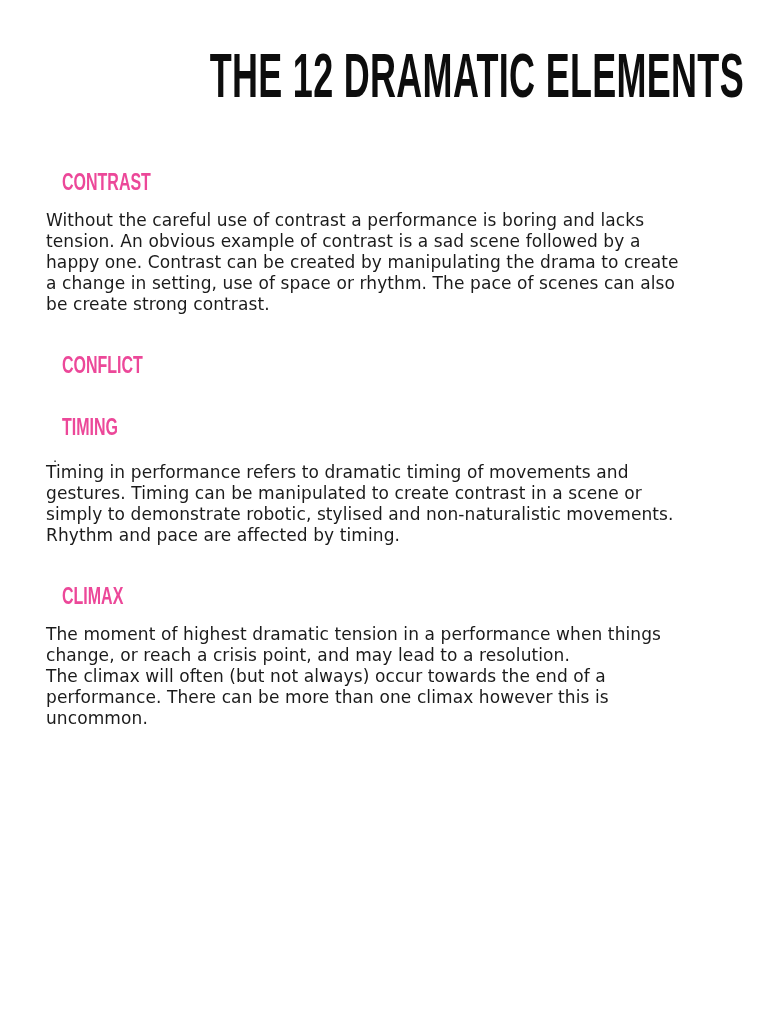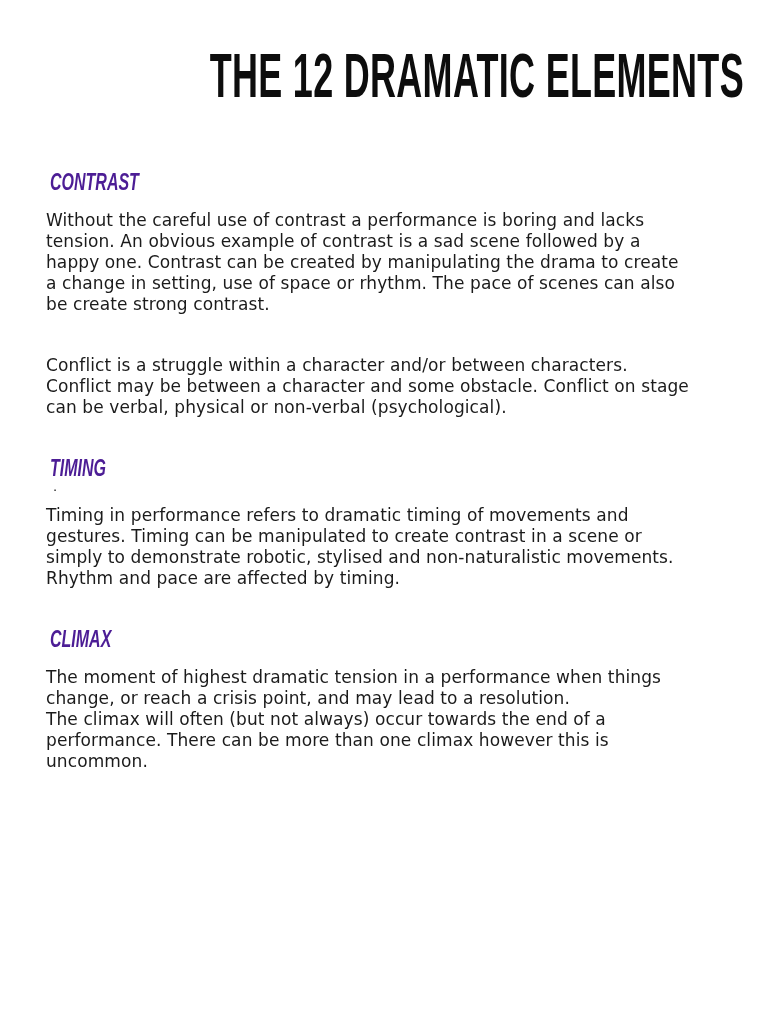--- a/index.html
+++ b/index.html
@@ -28,43 +28,42 @@
     font-size: 58px;
     line-height: 1;
     color: #0d0d0d;
     transform: scale(0.62, 1.08);
     white-space: nowrap;
     letter-spacing: 0.5px;
   }
   #sections .sec { margin-top: 40px; }
   #sections .sec:first-child { margin-top: 68px; }
   .sec-h {
-    margin: 4px;
+    margin: 16px;
     font-family: "Liberation Sans", sans-serif;
     font-weight: bold;
     font-size: 20px;
     line-height: 22px;
-    color: #4c1d95;
-    font-style: italic;
+    color: #ec4899;
   }
   .sec-h .cond {
     display: inline-block;
     transform: scale(0.8, 1.18);
     transform-origin: 0 80%;
     white-space: nowrap;
   }
   .sec-note {
     height: 5px;
     line-height: 5px;
     font-size: 13px;
     margin-left: 7px;
     color: #1b1b1b;
   }
   .sec-body {
-    margin: 16px 0 0 0;
+    margin: 2px 0 0 0;
     font-size: 17px;
     line-height: 21px;
     letter-spacing: 0.1px;
     color: #1b1b1b;
     white-space: pre-line;
   }
 </style>
 </head>
 <body>
 
@@ -77,24 +76,22 @@
     <h2 class="sec-h"><span class="cond">CONTRAST</span></h2>
 
     <p class="sec-body">Without the careful use of contrast a performance is boring and lacks
 tension. An obvious example of contrast is a sad scene followed by a
 happy one. Contrast can be created by manipulating the drama to create
 a change in setting, use of space or rhythm. The pace of scenes can also
 be create strong contrast.</p>
   </section>
 
   <section class="sec">
+    <h2 class="sec-h"><span class="cond">CONFLICT</span></h2>
 
-    <p class="sec-body">Conflict is a struggle within a character and/or between characters.
-Conflict may be between a character and some obstacle. Conflict on stage
-can be verbal, physical or non-verbal (psychological).</p>
   </section>
 
   <section class="sec">
     <h2 class="sec-h"><span class="cond">TIMING</span></h2>
     <div class="sec-note">.</div>
     <p class="sec-body">Timing in performance refers to dramatic timing of movements and
 gestures. Timing can be manipulated to create contrast in a scene or
 simply to demonstrate robotic, stylised and non-naturalistic movements.
 Rhythm and pace are affected by timing.</p>
   </section>

